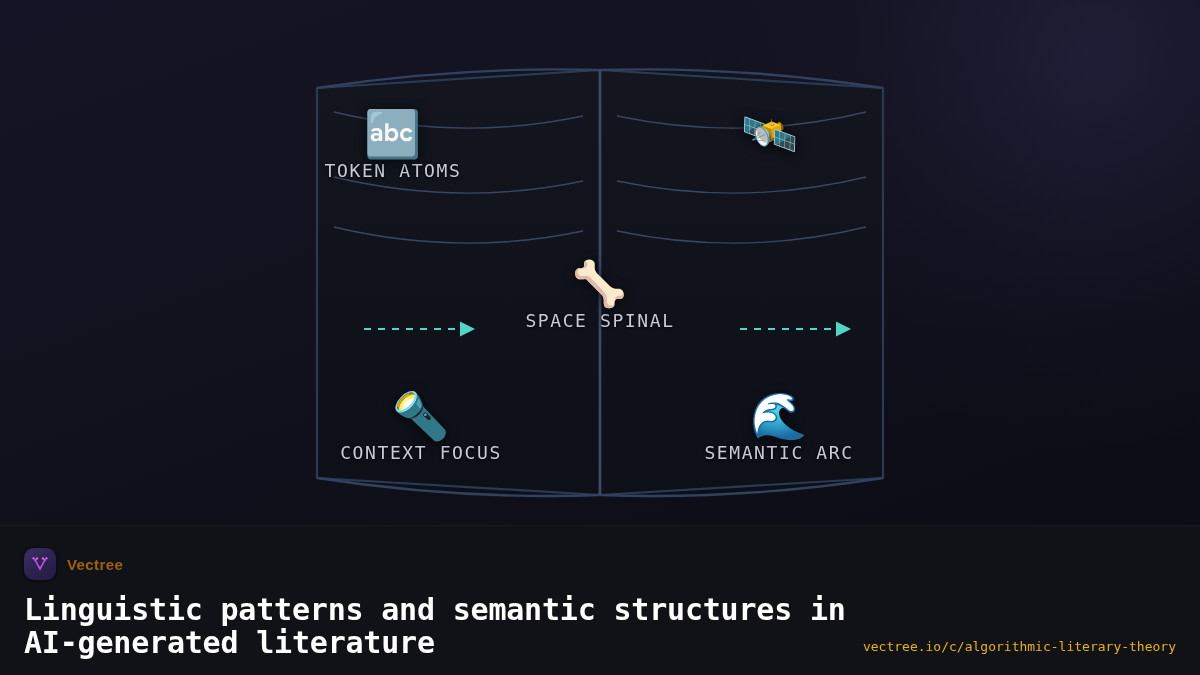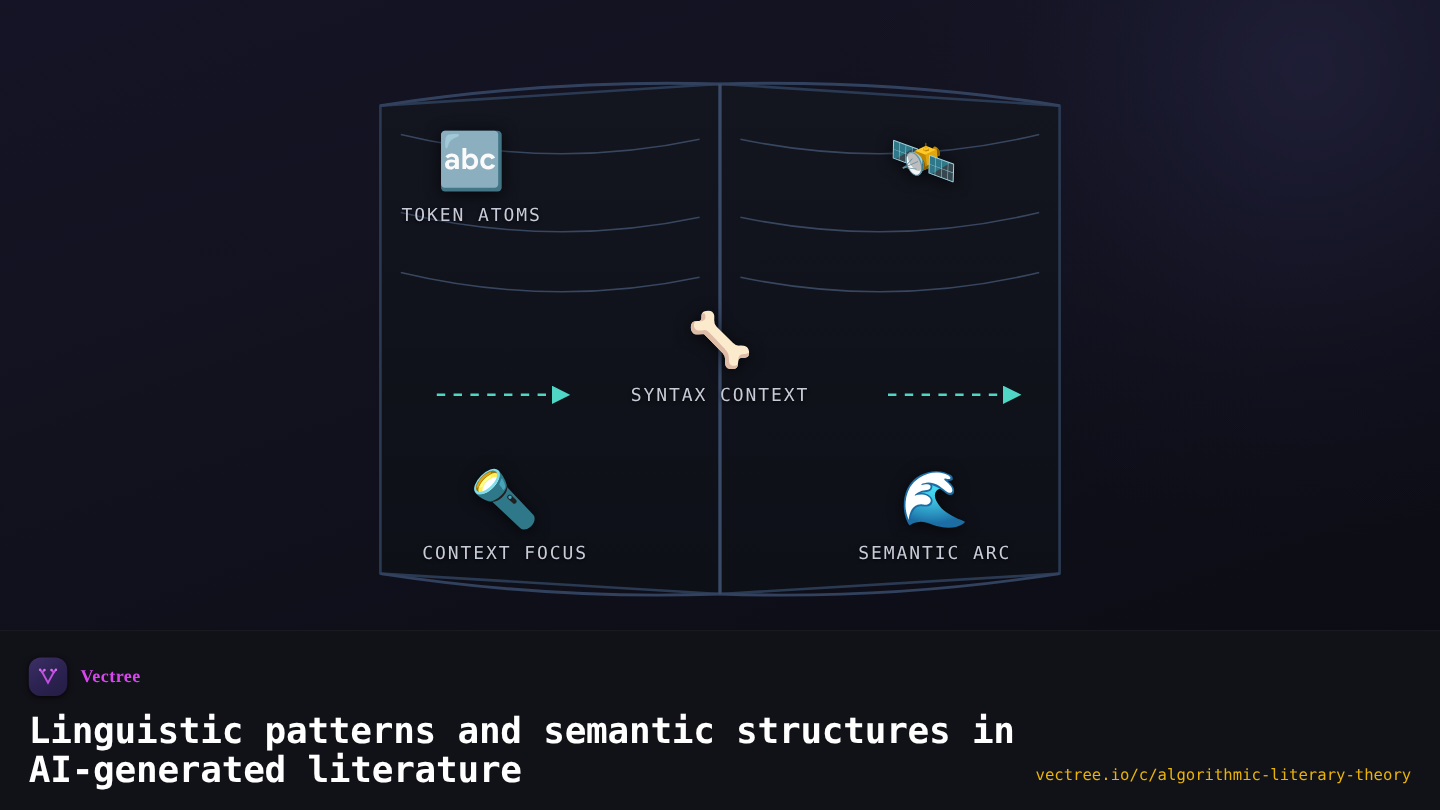--- a/index.html
+++ b/index.html
@@ -17,23 +17,23 @@
   
   #scene { position:absolute; left:0; top:0; width:1200px; height:525px; }
   #scene svg.book { position:absolute; left:0; top:0; width:1200px; height:525px; }
 
   .node { position:absolute; text-align:center; width:220px; }
   .node .emoji {
     font-size:46px; line-height:52px; display:block;
     filter: drop-shadow(0 2px 6px rgba(0,0,0,0.65));
   }
   .node .cap {
-    display:block; margin-top:10px;
+    display:block; 
     font-family:"DejaVu Sans Mono", monospace;
-    font-size:15px; letter-spacing:1.6px;
+    font-size:18px; letter-spacing:1.6px;
     color:#c8ccd8; text-shadow:0 1px 3px rgba(0,0,0,.9);
     white-space:nowrap;
   }
   #n-token   { left:283px; top:108px; }
   #n-semantic{ left:660px; top:108px; }
   #n-spine   { left:490px; top:258px; }
   #n-spine .emoji { font-size:44px; }
   #n-context { left:311px; top:390px; }
   #n-narr    { left:669px; top:390px; }
 
@@ -46,22 +46,22 @@
   }
   #brand { display:flex; align-items:center; gap:11px; height:32px; }
   #logo {
     width:32px; height:32px; border-radius:10px; flex:0 0 32px;
     background:linear-gradient(145deg,#3c2f66 0%,#2b2250 55%,#241d44 100%);
     display:flex; align-items:center; justify-content:center;
     box-shadow:0 1px 4px rgba(0,0,0,.6);
   }
   #logo svg { display:block; }
   #brandname {
-    font-family:Liberation Serif, serif;
-    font-size:15px; font-weight:bold; color:#d946ef; letter-spacing:.4px;
+    font-family:Liberation Sans, sans-serif;
+    font-size:15px; font-weight:bold; color:#a16207; letter-spacing:.4px;
   }
   #titlewrap { margin-top:13px; display:flex; align-items:flex-end; gap:14px; }
   #title {
     font-family:"DejaVu Sans Mono", monospace;
     font-weight:bold; font-size:30px; line-height:33px;
     color:#ffffff; letter-spacing:-0.2px; max-width:830px;
   }
   #url {
     font-family:"DejaVu Sans Mono", monospace;
     font-size:13px; color:#eab308; white-space:nowrap;
@@ -117,21 +117,21 @@
       <span class="emoji">🔤</span>
       <span class="cap">TOKEN ATOMS</span>
     </div>
 
     <div class="node" id="n-semantic">
       <span class="emoji">🛰️</span>
     </div>
 
     <div class="node" id="n-spine">
       <span class="emoji">🦴</span>
-      <span class="cap">SYNTAX CONTEXT</span>
+      <span class="cap">SPACE SPINAL</span>
     </div>
 
     <div class="node" id="n-context">
       <span class="emoji">🔦</span>
       <span class="cap">CONTEXT FOCUS</span>
     </div>
 
     <div class="node" id="n-narr">
       <span class="emoji">🌊</span>
       <span class="cap">SEMANTIC ARC</span>

